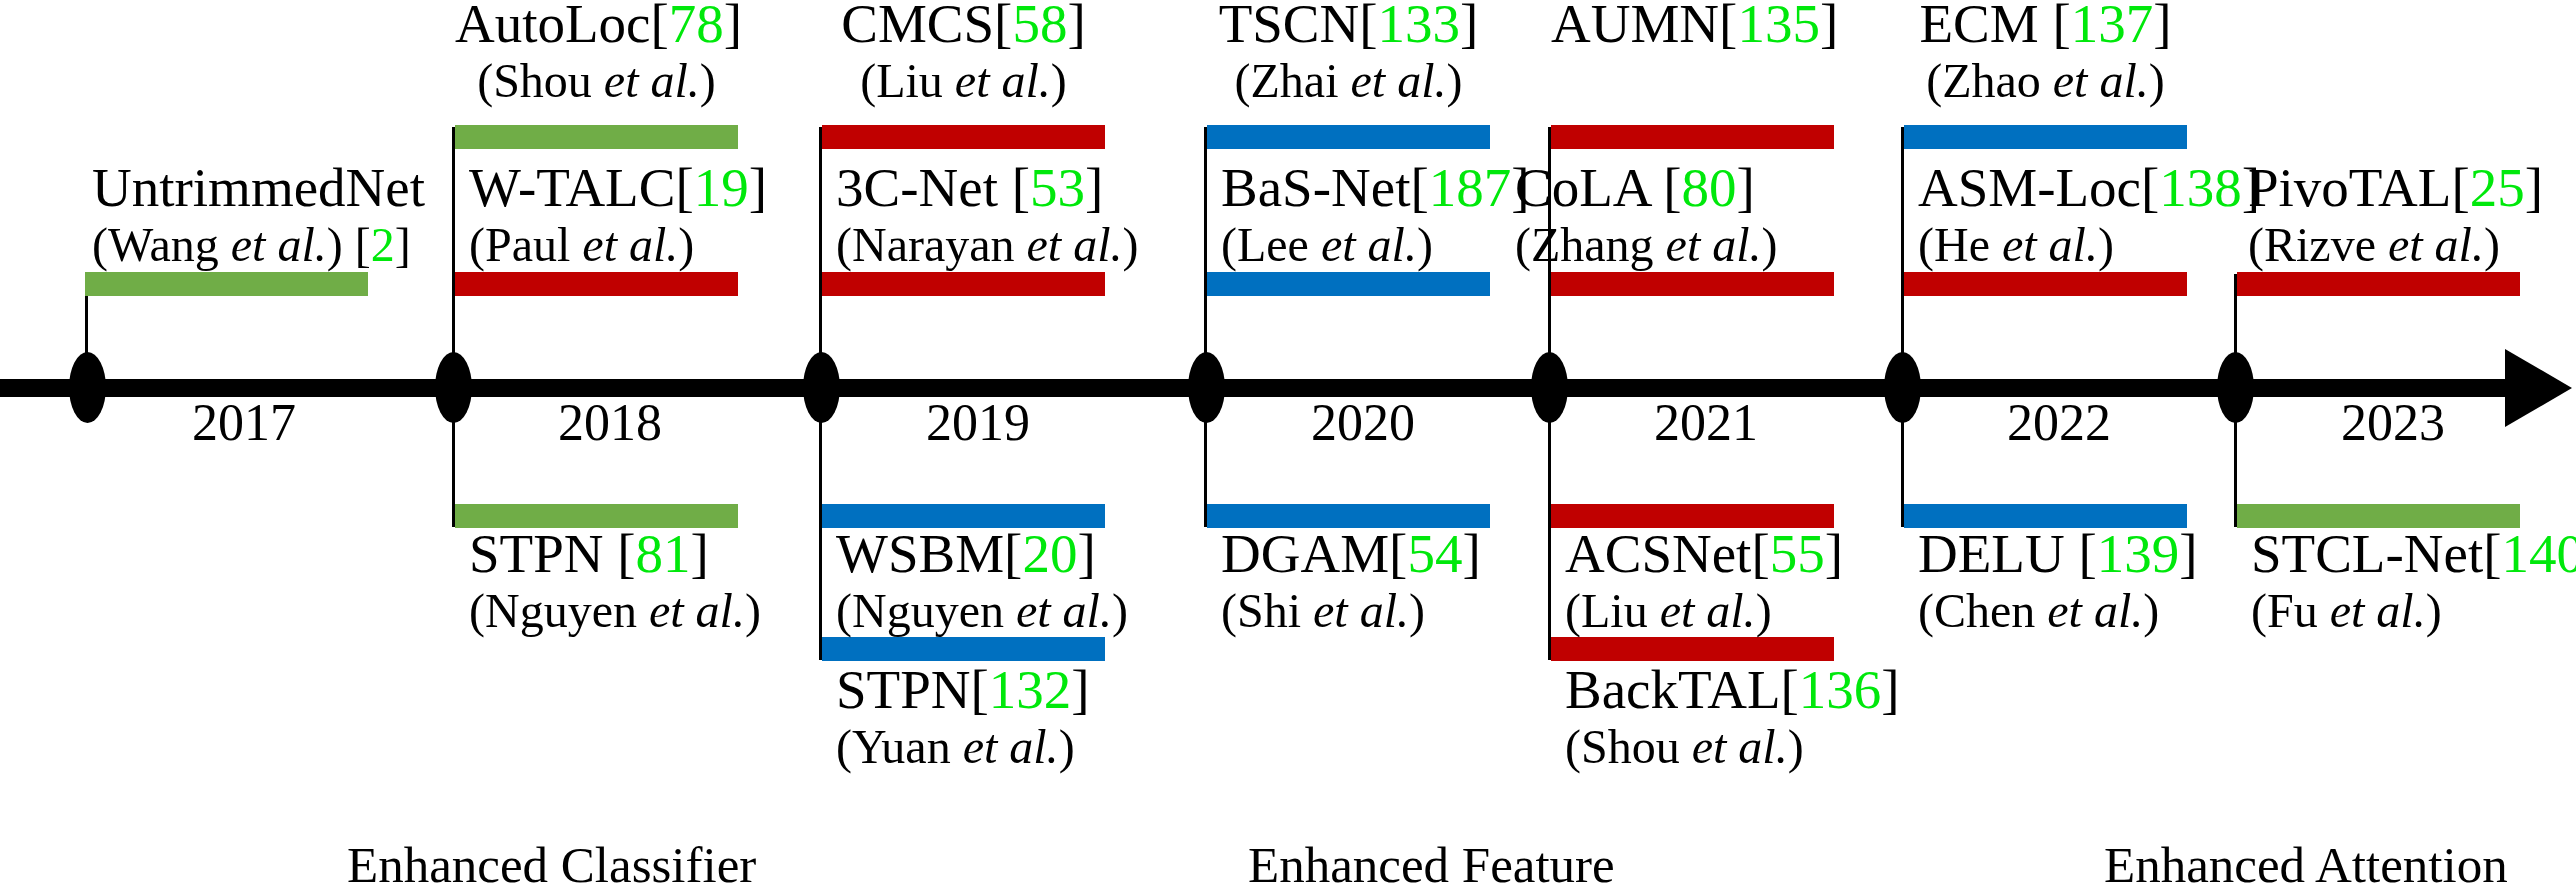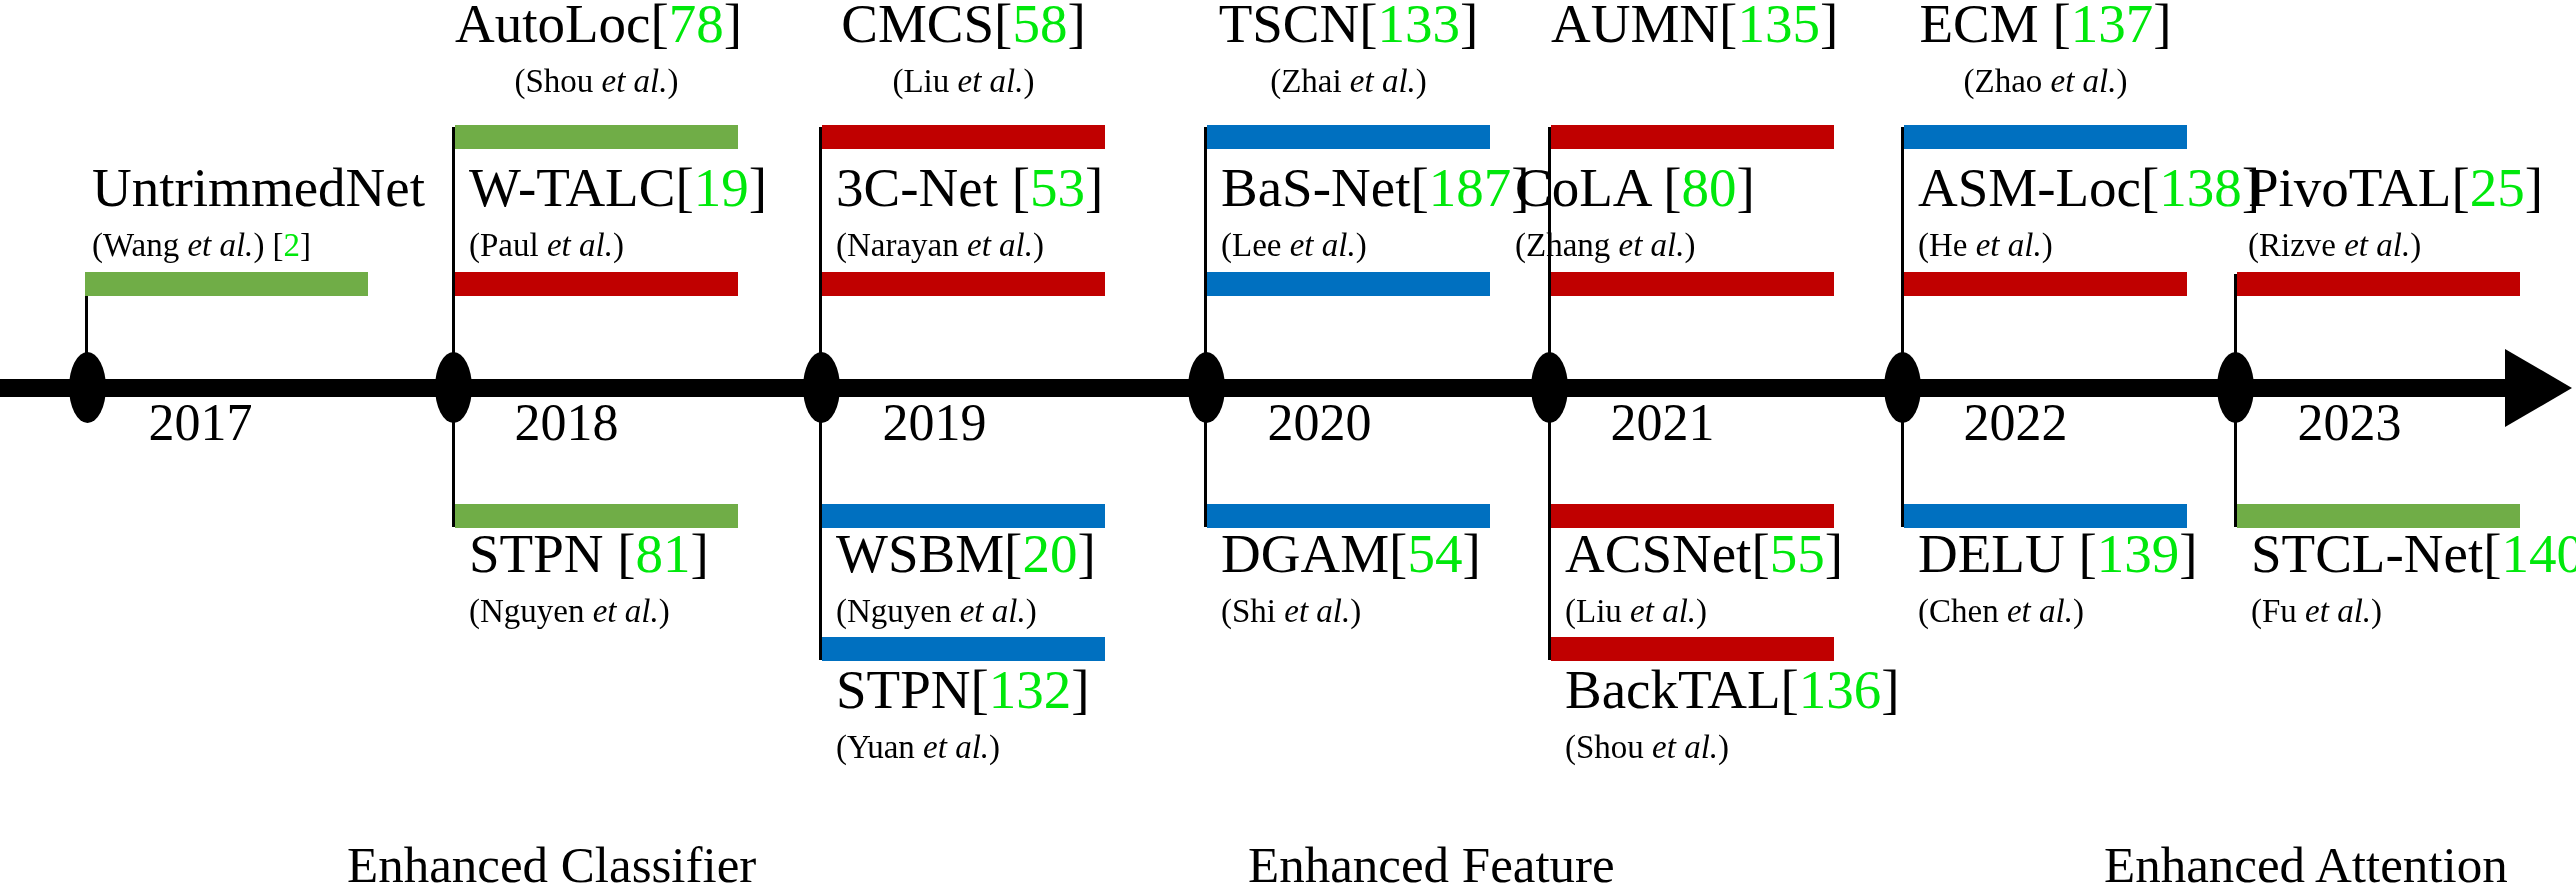--- a/index.html
+++ b/index.html
@@ -9,24 +9,24 @@
   .arrow{position:absolute;left:2505px;top:349px;width:0;height:0;
          border-left:67px solid #000;border-top:39px solid transparent;border-bottom:39px solid transparent;}
   .dot{position:absolute;top:352px;width:37px;height:71px;border-radius:50%;background:#000;}
   .vline{position:absolute;width:3.2px;background:#000;}
   .bar{position:absolute;width:283px;height:23.5px;}
   .bar.g{background:var(--c-green);}
   .bar.r{background:var(--c-red);}
   .bar.b{background:var(--c-blue);}
   .entry{position:absolute;white-space:nowrap;}
   .entry .name{font-size:55px;line-height:59px;}
-  .entry .author{font-size:33px;line-height:56px;}
+  .entry .author{font-size:48px;line-height:56px;}
   .ctr{text-align:center;width:283px;}
   .ref{color:var(--c-ref);}
-  .year{position:absolute;top:394px;width:191px;text-align:center;font-size:52px;line-height:57px;}
+  .year{position:absolute;top:394px;width:191px;text-align:right;font-size:52px;line-height:57px;}
   .legend-swatch{position:absolute;top:854px;width:136px;height:28px;}
   .legend-label{position:absolute;top:837px;font-size:51px;line-height:56px;white-space:nowrap;}
 </style>
 </head>
 <body>
 
 <div class="vline" style="left:85px;top:274px;height:114px"></div>
 <div class="vline" style="left:452px;top:127px;height:261px"></div>
 <div class="vline" style="left:452px;top:388px;height:139px"></div>
 <div class="vline" style="left:819px;top:127px;height:261px"></div>

